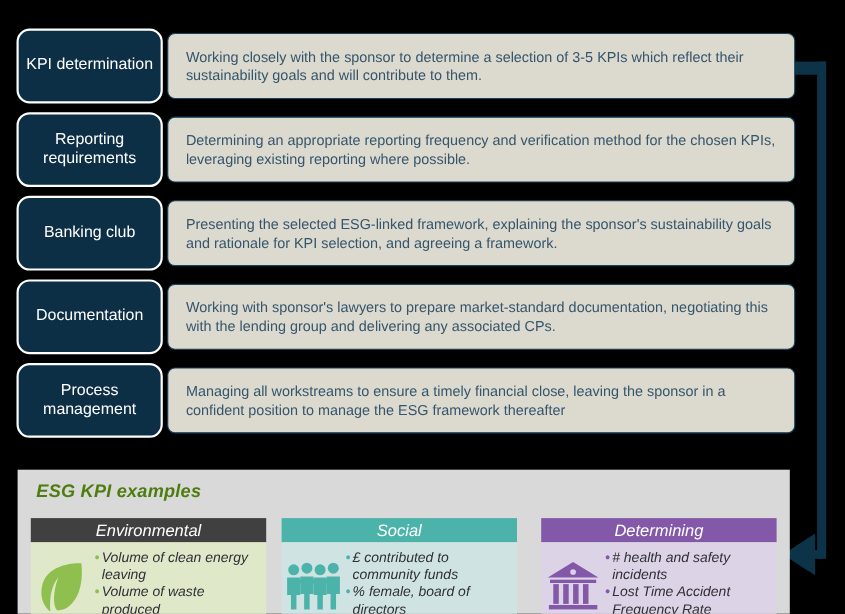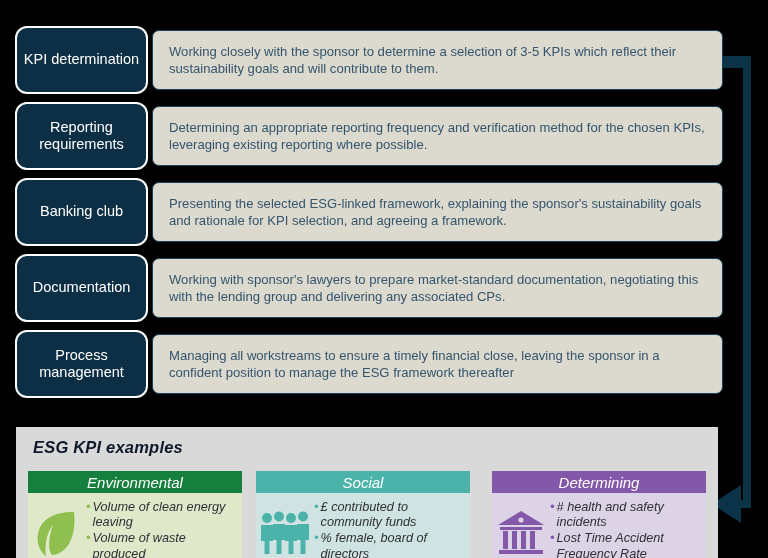--- a/index.html
+++ b/index.html
@@ -94,21 +94,21 @@
     background: #d9d9d9;
     z-index: 4;
   }
   .esg-title {
     position: absolute;
     left: 17px;
     top: 11px;
     font-size: 16.5px;
     font-weight: bold;
     font-style: italic;
-    color: #0f172a;
+    color: #4d7c0f;
     letter-spacing: 0.2px;
   }
 
   .pillar {
     position: absolute;
     top: 44px;
     width: 214px;
   }
   .pillar.p0 { left: 12px; }
   .pillar.p1 { left: 240px; }
@@ -150,21 +150,21 @@
     color: #2f2f35;
     margin-bottom: 1px;
   }
   .dot {
     margin-right: 2px;
     line-height: 1.1;
     font-size: 13px;
   }
 
   
-  .env .pillar-head { background: #15803d; }
+  .env .pillar-head { background: #404040; }
   .env .pillar-body { background: #dfe8c9; }
   .env .dot { color: #8fbf4e; }
 
   .soc .pillar-head { background: #4cb3ab; text-align: right; }
   .soc .pillar-body { background: #cfe4e2; }
   .soc .dot { color: #4cb3ab; }
 
   .gov .pillar-head { background: #8458a8; }
   .gov .pillar-body { background: #ddd3e6; }
   .gov .dot { color: #8458a8; }

